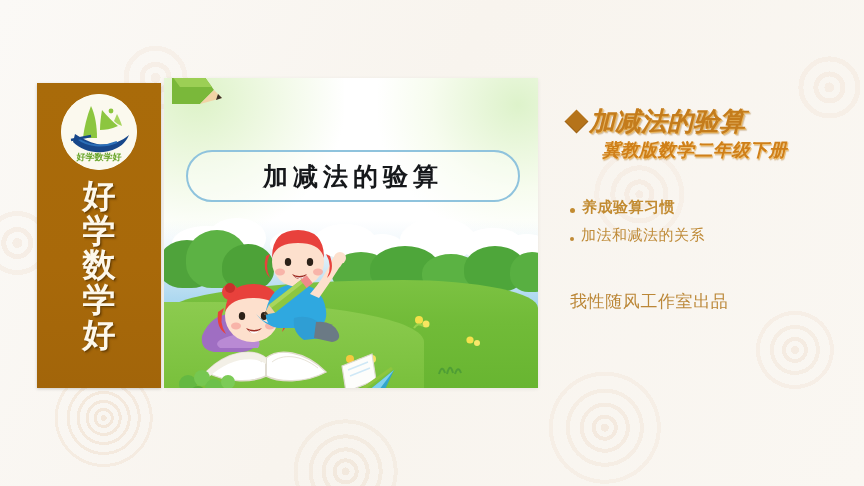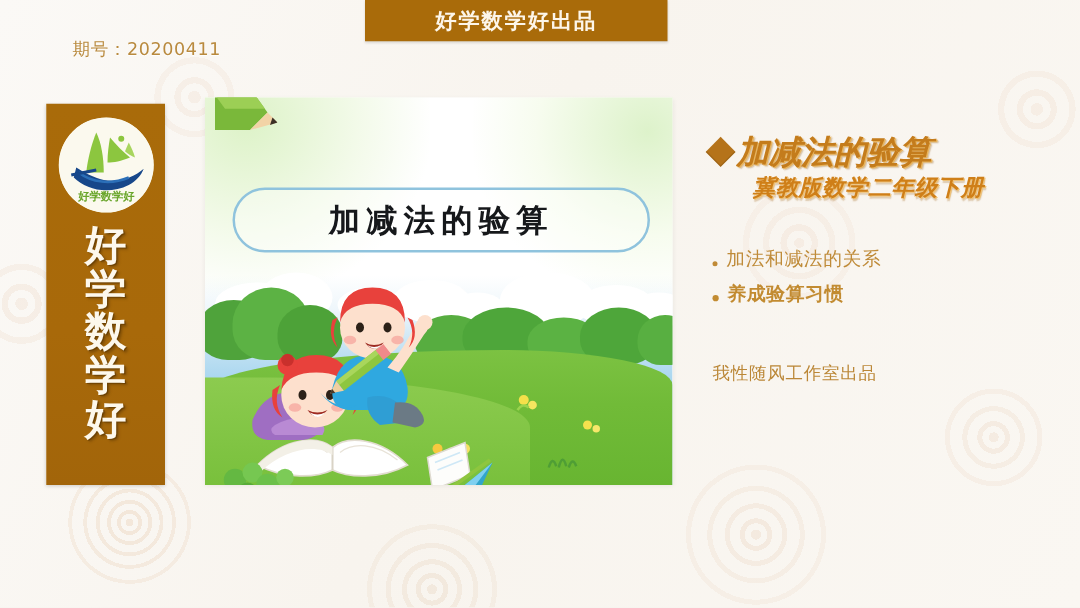--- a/index.html
+++ b/index.html
@@ -94,21 +94,21 @@
   
   .cloud{position:absolute;background:#ffffff;border-radius:50%;}
   .bush{position:absolute;border-radius:50% 50% 42% 42%;}
 
   .kid{position:absolute;}
   .book{position:absolute;}
   .flower{position:absolute;}
 
   
   .brand{
-    position:absolute;left:37px;top:83px;width:95px;height:305px;
+    position:absolute;left:37px;top:83px;width:124px;height:305px;
     background:linear-gradient(180deg,#a96b0a 0%,#a8690a 60%,#a2650a 100%);
     box-shadow:0 1px 3px rgba(0,0,0,.18);
   }
   .logo-circle{
     position:absolute;left:50%;top:11px;transform:translateX(-50%);
     width:76px;height:76px;border-radius:50%;
     background:radial-gradient(circle at 40% 35%,#fdfcf4 0%,#f6f3e3 70%,#eceadb 100%);
     overflow:hidden;
   }
   .brand-vtext{
@@ -156,32 +156,28 @@
     font-family:"DejaVu Sans",sans-serif;font-size:15px;color:#bf8b39;letter-spacing:.5px;
   }
   .bullet.strong .bt{font-weight:bold;color:#c28b31;}
   .bullet.strong .dot{background:#c28b31;width:5px;height:5px;margin-top:10px;}
 
   .credits{position:absolute;left:10px;top:290px;}
   .credits div{
     font-family:"DejaVu Sans",sans-serif;font-size:16px;color:#c08d42;
     letter-spacing:.6px;margin-bottom:10px;
   }
-  .credits div.second{font-size:14px;color:#bb8737;}
+  .credits div.second{font-size:17px;color:#bb8737;}
 </style>
 </head>
 <body>
 
 <div class="stage">
 
-  <div class="top-banner">
-    <span class="txt">好学数学好出品</span>
-  </div>
-
-  <div class="issue">期号：20200411</div>
+
 
   <div class="slide">
     <div class="slide-sky"></div>
     <div class="slide-glow"></div>
     <div class="slide-glow2"></div>
 
     <div class="cloud" style="left:8px;top:148px;width:70px;height:34px;"></div>
     <div class="cloud" style="left:44px;top:140px;width:58px;height:40px;"></div>
     <div class="cloud" style="left:106px;top:152px;width:52px;height:28px;"></div>
     <div class="cloud" style="left:150px;top:146px;width:62px;height:34px;"></div>
@@ -327,28 +323,28 @@
   <div class="right">
 
     <div class="maintitle">
       <span class="diamond"></span>
       <span class="t">加减法的验算</span>
     </div>
 
     <div class="subtitle">冀教版数学二年级下册</div>
 
     <div class="bullets">
+      <div class="bullet strong">
+        <span class="dot"></span>
+        <span class="bt">养成验算习惯</span>
+      </div>
       <div class="bullet">
         <span class="dot"></span>
         <span class="bt">加法和减法的关系</span>
       </div>
-      <div class="bullet strong">
-        <span class="dot"></span>
-        <span class="bt">养成验算习惯</span>
-      </div>
     </div>
 
     <div class="credits">
       <div class="second">我性随风工作室出品</div>
     </div>
   </div>
 
 </div>
 
 </body></html>

